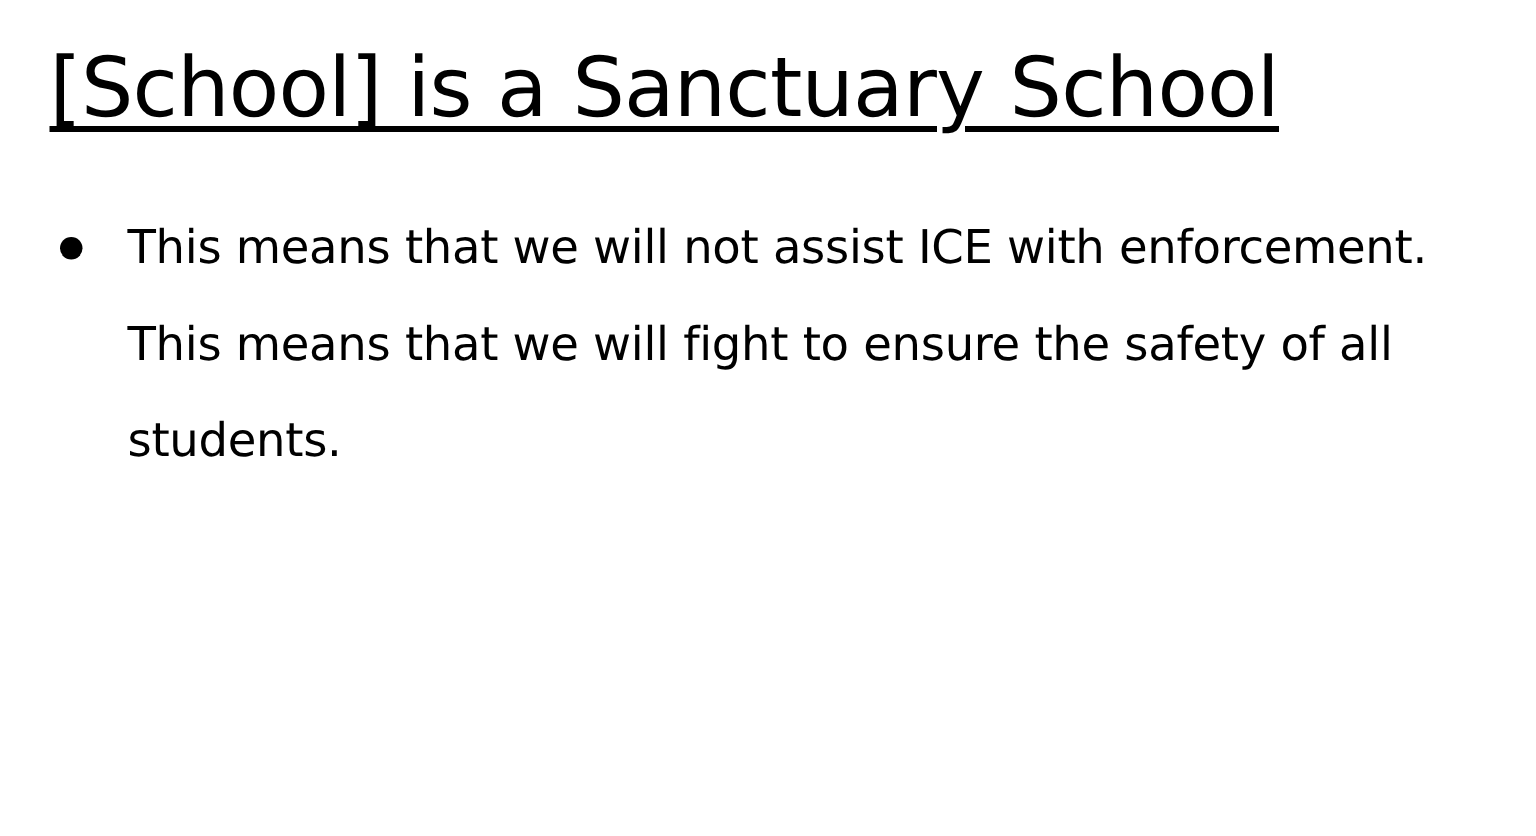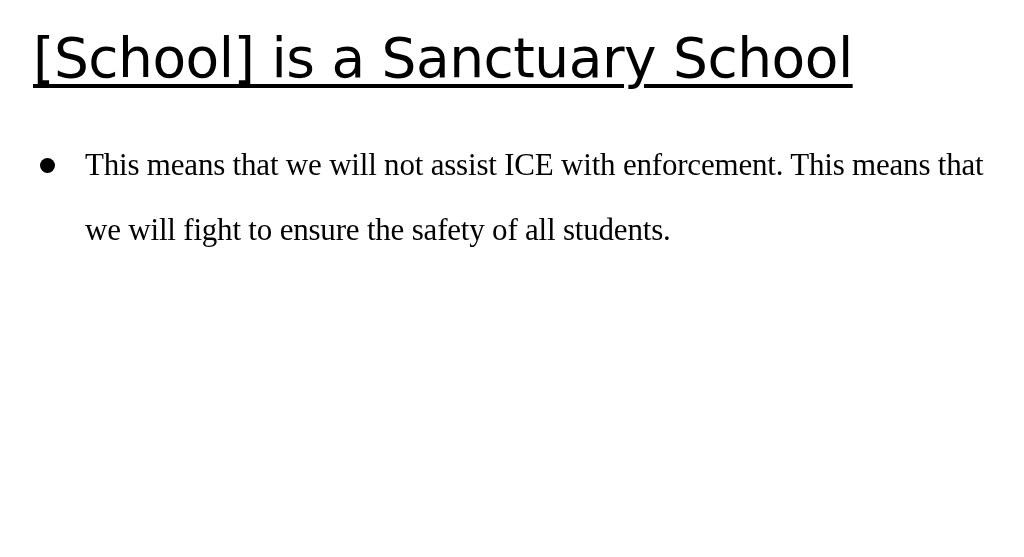--- a/index.html
+++ b/index.html
@@ -38,21 +38,20 @@
       text-align: center;
     }
     .bullets {
       position: absolute;
       left: 0;
       top: 133px;
       margin: 0;
       padding: 0;
       list-style: none;
       width: 1024px;
-      font-family: Liberation Serif, serif;
     }
     .bullet-item {
       position: relative;
       padding-left: 85px;
       padding-right: 20px;
       font-size: 31px;
       line-height: 64.5px;
       letter-spacing: -0.2px;
       width: 920px;
     }

